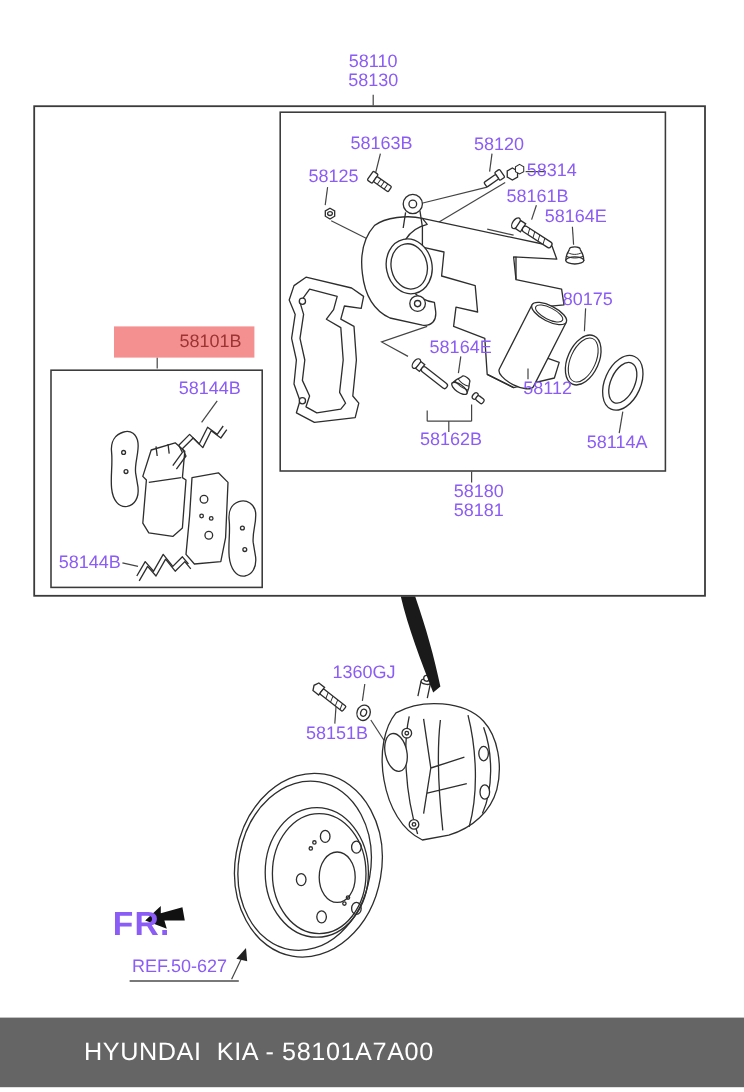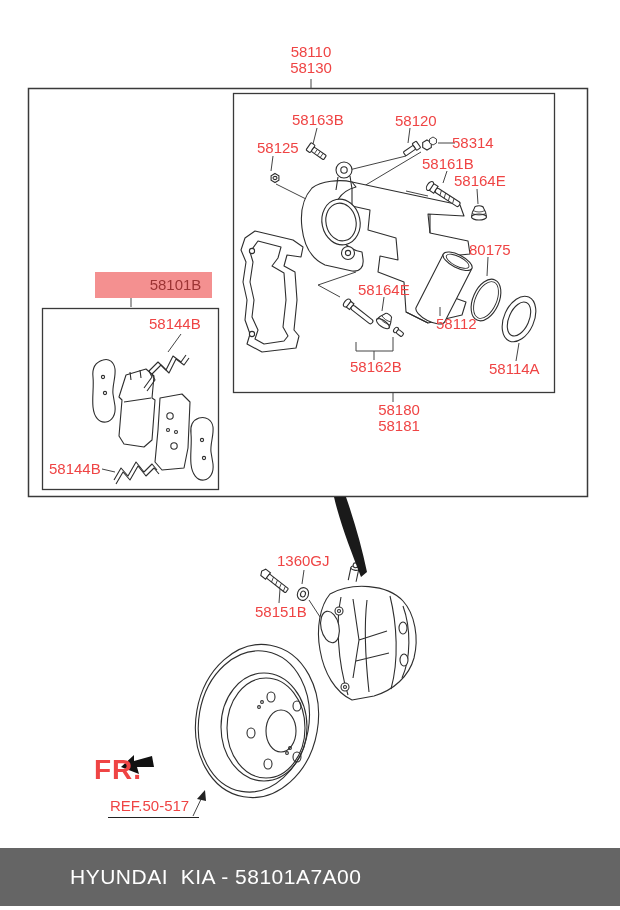--- a/index.html
+++ b/index.html
@@ -1,19 +1,19 @@
 <!DOCTYPE html>
 <html><head>
 <meta charset="utf-8">
 <style>
   html,body { margin:0; padding:0; }
   body { width:620px; height:910px; background:#ffffff; font-family:"Liberation Sans", sans-serif; }
   .stage { position:relative; width:620px; height:910px; background:#fff; overflow:hidden; }
   svg.art { position:absolute; left:0; top:0; }
-  .lbl { position:absolute; font-size:15px; color:#ef4444; white-space:nowrap; line-height:16px; z-index:5; }
+  .lbl { position:absolute; font-size:15px; color:#8b5cf6; white-space:nowrap; line-height:16px; z-index:5; }
   .lbl.center { text-align:center; }
   .lbl.highlight { display:flex; align-items:center; justify-content:center;padding-left:44px; }
   .lbl.fr { font-size:28px; font-weight:bold; letter-spacing:1px; }
   .lbl.ref { border-bottom:1.5px solid #222; padding:0 10px 3px 2px; }
   .banner { position:absolute; left:0; top:848px; width:620px; height:58px;
             display:flex; align-items:center; padding-left:70px; gap:26px; box-sizing:border-box; z-index:6; }
   .banner .bt { font-size:21px; white-space:pre; letter-spacing:0.5px; }
 </style>
 </head>
 <body>
@@ -213,38 +213,38 @@
 
     <polygon points="121,767 134,755 134,761 152,756 154,767 137,767 139,774" fill="#111111"></polygon>
   </svg>
 
   <div class="lbl center" style="left:288px;top:44px;width:46px">
     <div>58110</div>
     <div>58130</div>
   </div>
   <div class="lbl" style="left:292px;top:112px">58163B</div>
   <div class="lbl" style="left:395px;top:113px">58120</div>
-  <div class="lbl" style="left:452px;top:135px">58314</div>
+  <div class="lbl" style="left:439px;top:135px">58314</div>
   <div class="lbl" style="left:257px;top:140px">58125</div>
   <div class="lbl" style="left:422px;top:156px">58161B</div>
   <div class="lbl" style="left:454px;top:173px">58164E</div>
   <div class="lbl" style="left:469px;top:242px">80175</div>
   <div class="lbl" style="left:436px;top:316px">58112</div>
   <div class="lbl" style="left:358px;top:282px">58164E</div>
   <div class="lbl" style="left:350px;top:359px">58162B</div>
   <div class="lbl" style="left:489px;top:361px">58114A</div>
   <div class="lbl center" style="left:376px;top:402px;width:46px">
     <div>58180</div>
     <div>58181</div>
   </div>
   <div class="lbl highlight" style="left: 95px; top: 272px; width: 73px; height: 26px; background: rgb(244, 144, 144); color: rgb(156, 52, 52);">58101B</div>
   <div class="lbl" style="left:149px;top:316px">58144B</div>
   <div class="lbl" style="left:49px;top:461px">58144B</div>
   <div class="lbl" style="left:277px;top:553px">1360GJ</div>
   <div class="lbl" style="left:255px;top:604px">58151B</div>
   <div class="lbl fr" style="left:94px;top:762px">FR.</div>
-  <div class="lbl ref" style="left:108px;top:798px">REF.50-517</div>
+  <div class="lbl ref" style="left:108px;top:798px">REF.50-627</div>
 
   <div class="banner" style="background: rgb(101, 101, 101); color: rgb(255, 255, 255);">
     <span class="bt">HYUNDAI  KIA - 58101A7A00</span>
   </div>
 
 </div>
 
 </body></html>

